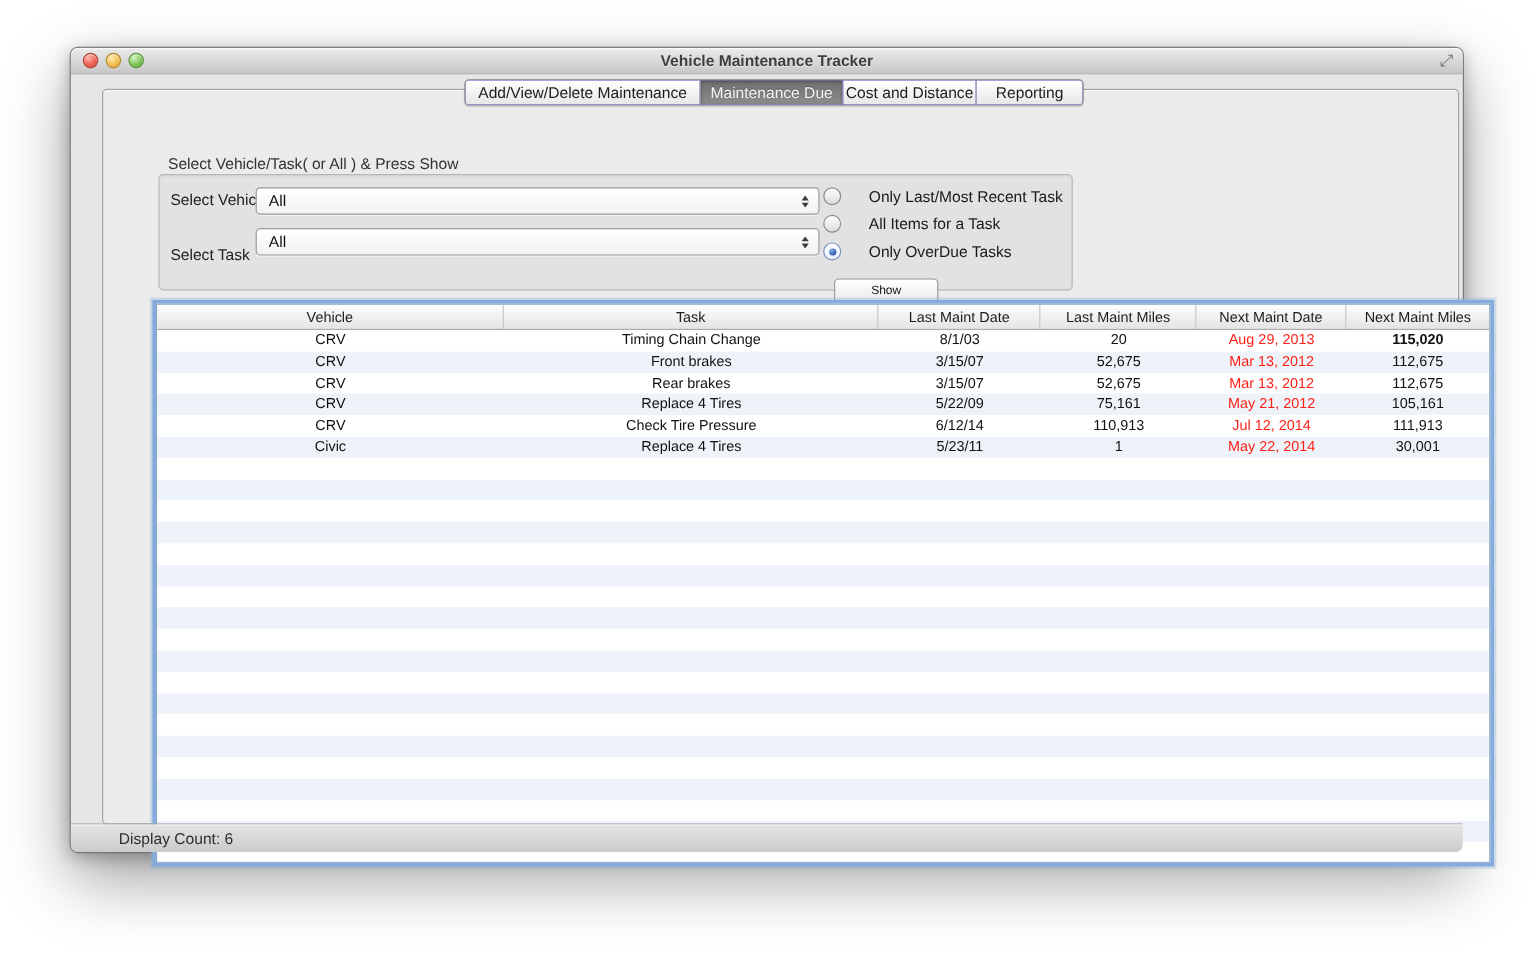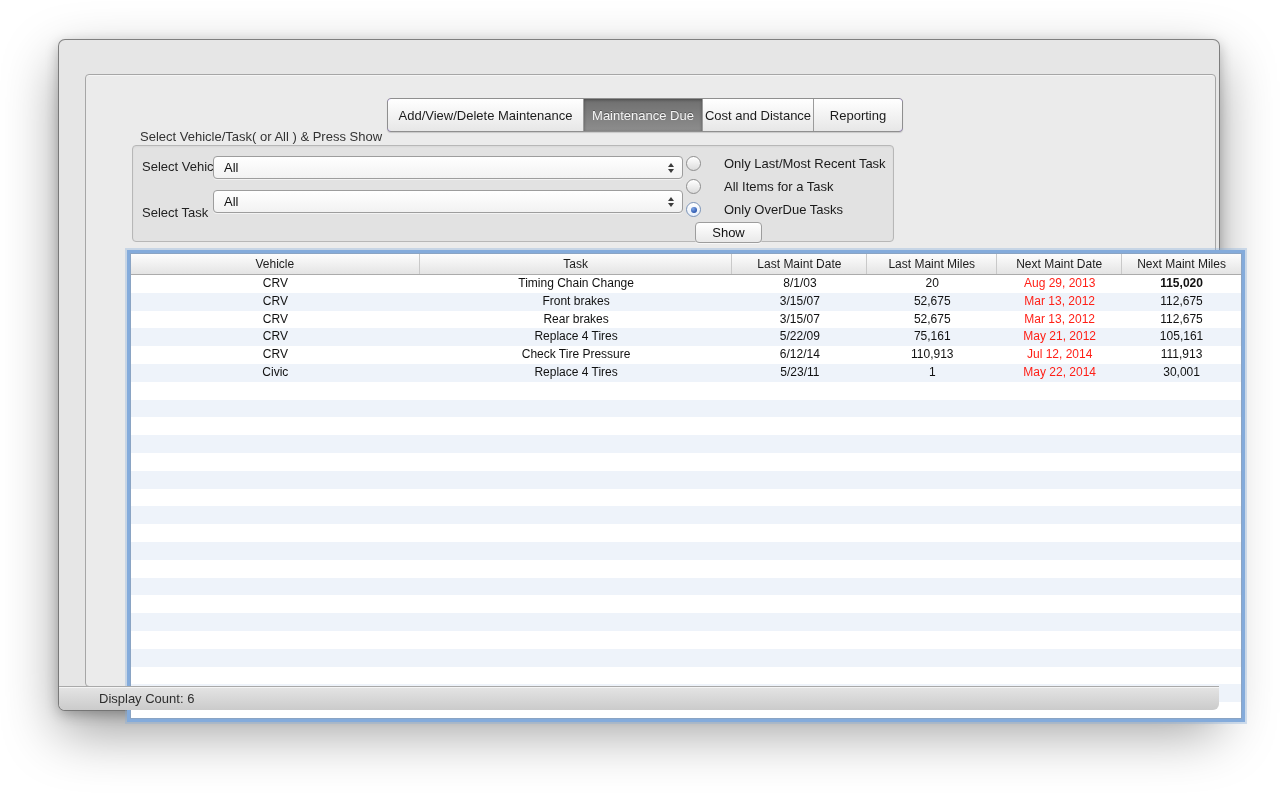--- a/index.html
+++ b/index.html
@@ -24,23 +24,23 @@
   .light.red    { background:radial-gradient(circle at 35% 30%, #ffb3a8, #ee6156 55%, #c94438); border:1px solid #b4453a; }
   .light.yellow { background:radial-gradient(circle at 35% 30%, #ffe9b0, #f3bd51 55%, #d09a33); border:1px solid #b68b2e; }
   .light.green  { background:radial-gradient(circle at 35% 30%, #d2f2c0, #7fc459 55%, #59a23a); border:1px solid #5d9a3c; }
   .fsicon { position:absolute; right:8px; top:2px; font-size:14px; color:#6e6e6e; cursor:pointer; }
 
   
   .tabview { position:absolute; left:26px; top:34px; width:1131px; height:613px;
     background:#ebebeb; border:1px solid #a6a6a6; border-radius:4px;
     box-shadow: inset 0 1px 0 rgba(255,255,255,.5); }
 
-  .segbar { position:absolute; left:328px; top:26px; height:34px; display:flex;
+  .segbar { position:absolute; left:328px; top:26px; height:22px; display:flex;
     border:1px solid #8f8f8f; border-radius:4px; overflow:hidden; background:#8b5cf6;
-    box-shadow: 0 1px 1px rgba(0,0,0,.15); z-index:5;margin-top:32px; }
+    box-shadow: 0 1px 1px rgba(0,0,0,.15); z-index:5; }
   .seg { height:100%; display:flex; align-items:center; justify-content:center;
     font-size:13px; color:#1c1c1c; background:linear-gradient(#ffffff,#e7e7e7);
     border-right:1px solid #9b9b9b; cursor:default; white-space:nowrap; }
   .seg:last-child { border-right:none; }
   .seg.sel { background:linear-gradient(#6f6f6f,#8d8d8d); color:#f5f5f5;
     text-shadow:0 -1px 0 rgba(0,0,0,.3); box-shadow: inset 0 1px 3px rgba(0,0,0,.35); }
 
   .caption { position:absolute; left:54px; top:54px; font-size:13px; color:#333; }
 
   
@@ -60,23 +60,23 @@
   .radios { position:absolute; left:553px; top:6px; }
   .radiorow { display:flex; align-items:center; height:23px; cursor:default;gap:17px; }
   .rcircle { width:15px; height:15px; border-radius:50%; margin-right:6px;
     background:linear-gradient(#ffffff,#dcdcdc); border:1px solid #8e8e8e;
     box-shadow: inset 0 1px 1px rgba(255,255,255,.9); position:relative; }
   .radiorow.sel .rcircle { background:linear-gradient(#fdfdfd,#e8f0fb); border-color:#7a93b8; }
   .radiorow.sel .rcircle::after { content:""; position:absolute; left:3.5px; top:3.5px; width:6px; height:6px;
     border-radius:50%; background:radial-gradient(circle at 35% 30%, #7fa6e6, #2a55ad 75%); }
   .rlabel { font-size:13px; color:#1a1a1a; }
 
-  .showbtn { position:absolute; left:562px; top:76px; width:67px; height:21px;
+  .showbtn { position:absolute; left:562px; top:86px; width:87px; height:21px;
     background:linear-gradient(#ffffff,#e9e9e9); border:1px solid #9d9d9d; border-radius:4px;
-    font-size:13px; color:#111; display:flex; align-items:center; justify-content:center;
+    font-size:10px; color:#111; display:flex; align-items:center; justify-content:center;
     box-shadow: 0 1px 0 rgba(255,255,255,.6); cursor:default; }
 
   
   .tablewrap { position:absolute; left:44px; top:178px; width:1112px; height:466px;
     background:#fff; border:1px solid #8aa4c4;
     box-shadow: 0 0 0 3px #84abdb, 0 0 0 5px rgba(132,171,219,.35); overflow:hidden; }
   .thead { display:flex; height:21px; background:linear-gradient(#fdfdfd,#e4e4e4);
     border-bottom:1px solid #ababab; }
   .th { display:flex; align-items:center; justify-content:center; font-size:12px; color:#1c1c1c;
     border-right:1px solid #c9c9c9; height:100%; cursor:default; white-space:nowrap; }
@@ -92,20 +92,29 @@
     border-radius:0 0 6px 6px; background:linear-gradient(#e4e4e4,#cbcbcb);
     border-top:1px solid #a9a9a9; box-shadow: inset 0 1px 0 rgba(255,255,255,.6); }
   .statustext { position:absolute; left:40px; top:4px; font-size:13px; color:#2e2e2e; }
 </style>
 </head>
 <body>
 
 <div class="page">
   <div class="window">
 
+    <div class="titlebar">
+      <div class="lights">
+        <div class="light red"></div>
+        <div class="light yellow"></div>
+        <div class="light green"></div>
+      </div>
+      <div class="title">Vehicle Maintenance Tracker</div>
+      <div class="fsicon">⤢</div>
+    </div>
 
     <div class="tabview">
       <div class="caption">Select Vehicle/Task( or All ) &amp; Press Show</div>
 
       <div class="groupbox">
         <div class="flabel" style="left:9px; top:13px;">Select Vehicle</div>
         <div class="combo" style="top:10px;">
           <span class="val">All</span>
           <span class="stepper">
               <span class="up"></span>

